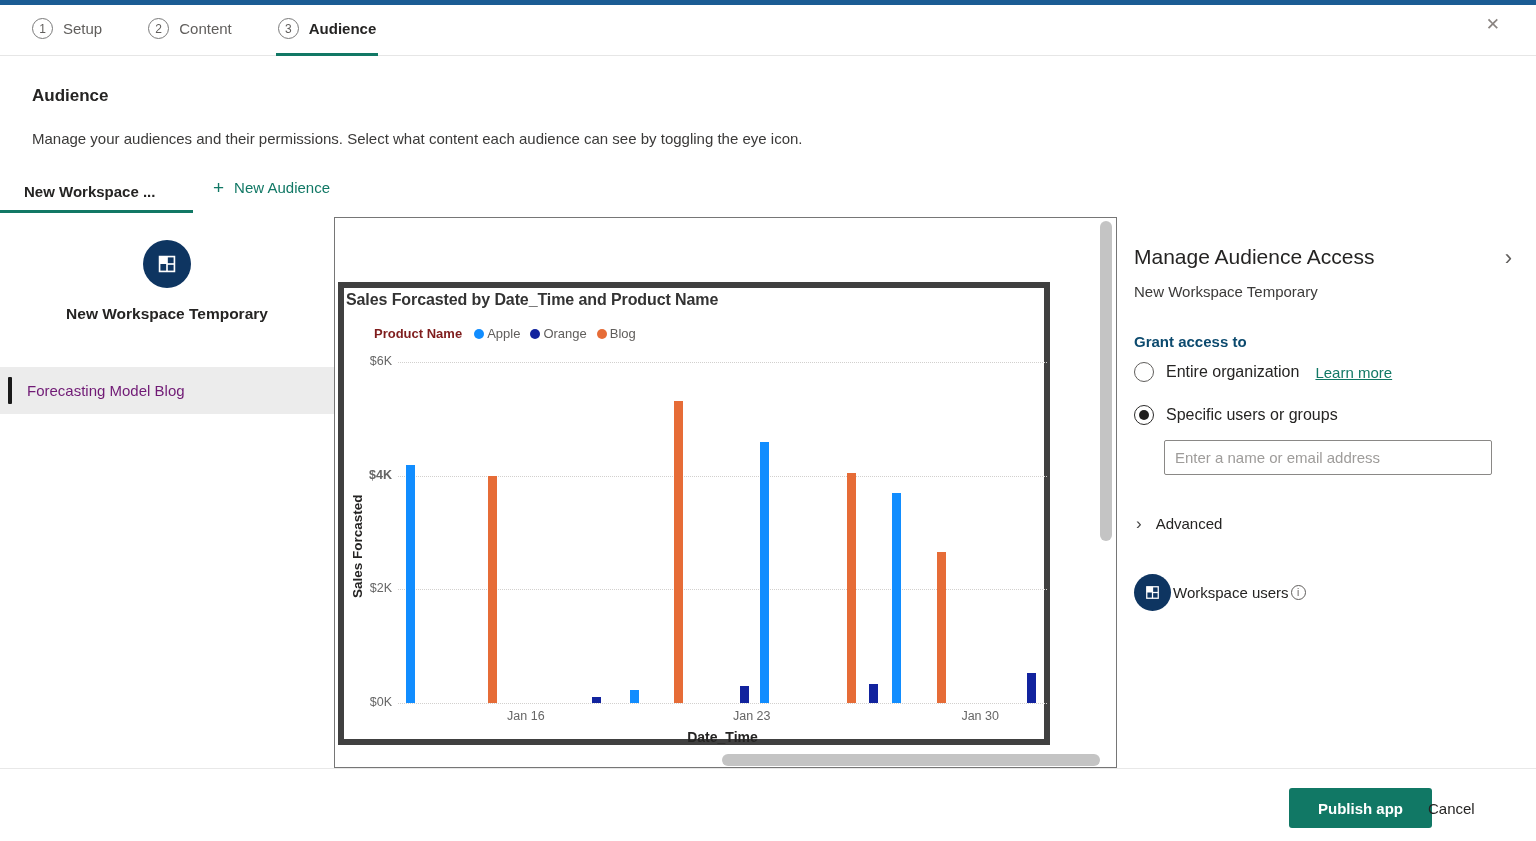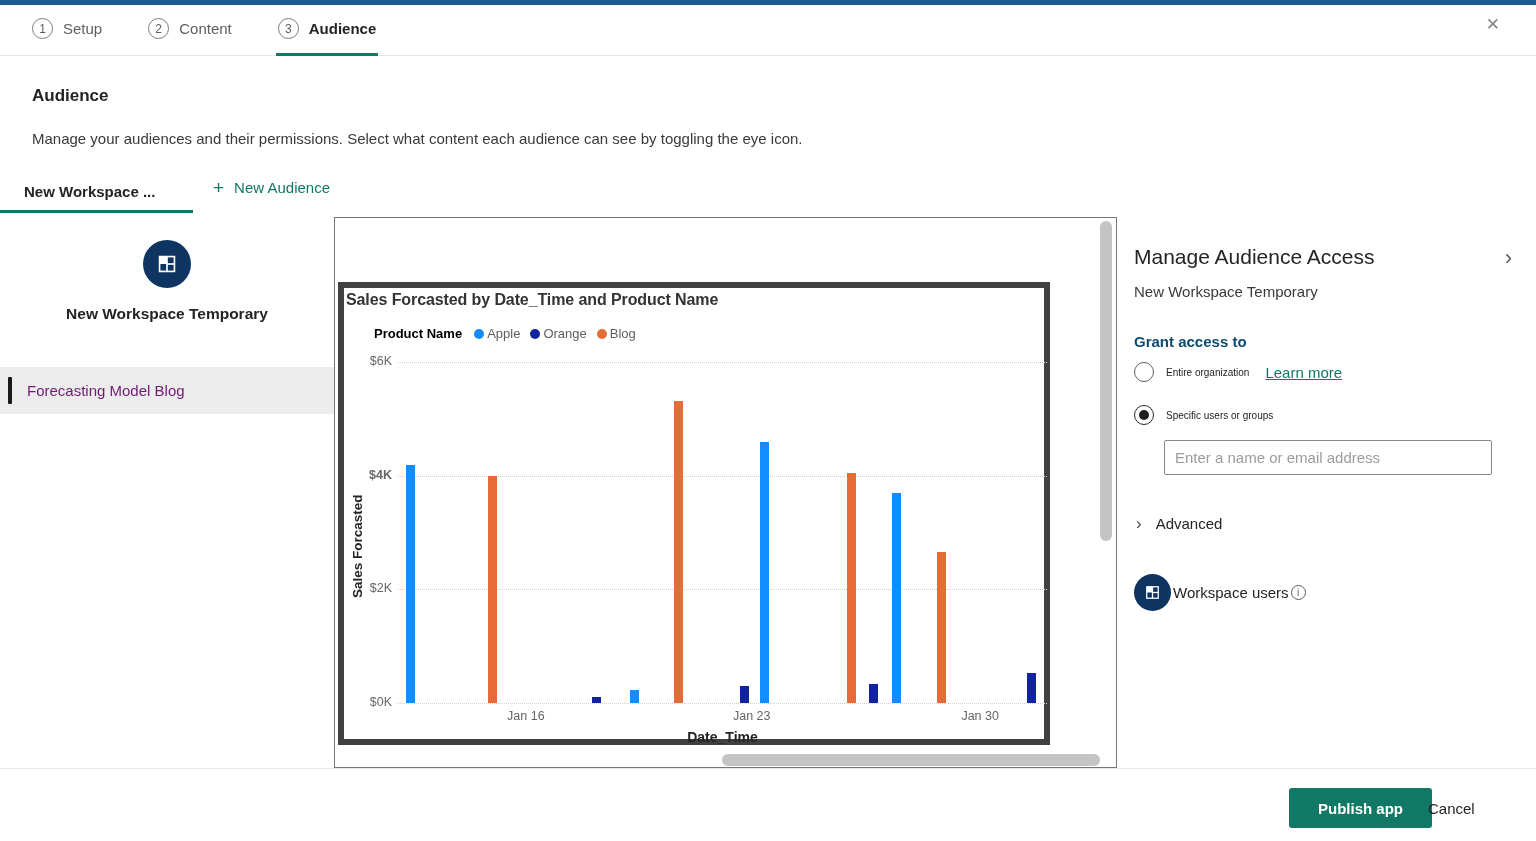--- a/index.html
+++ b/index.html
@@ -34,21 +34,21 @@
   .ws-name { position:absolute; left:0; top:90px; width:334px; text-align:center; font-size:15.5px; font-weight:bold; color:#252423; }
   .side-item { position:absolute; left:0; top:152px; width:334px; height:47px; background:#ececec; display:flex; align-items:center; cursor:pointer; }
   .side-item .indicator { position:absolute; left:8px; top:10px; width:4px; height:27px; background:#1a1a1a; border-radius:1px; }
   .side-item .side-label { margin-left:27px; font-size:15px; color:#701a75; }
 
   
   .preview { position:absolute; left:334px; top:217px; width:783px; height:551px; border:1px solid #767676; background:#fff; }
   .chart-box { position:absolute; left:3px; top:64px; width:712px; height:463px; border:6px solid #404040; background:#fff; }
   .chart-title { position:absolute; left:2px; top:3px; font-size:16px; font-weight:600; color:#333; letter-spacing:-0.1px; white-space:nowrap; }
   .chart-legend { position:absolute; left:2px; top:38px; display:flex; align-items:center; gap:10px; }
-  .legend-title { font-size:13px; font-weight:bold; color:#000000; margin-right:2px;padding-left:28px; }
+  .legend-title { font-size:13px; font-weight:bold; color:#7f1d1d; margin-right:2px;padding-left:28px; }
   .legend-item { display:flex; align-items:center; gap:3px; font-size:13px; color:#605e5c; }
   .legend-dot { width:10px; height:10px; border-radius:50%; flex:none; }
   .gridline { position:absolute; border-top:1px dotted #d2d0ce; height:0; }
   .ytick { position:absolute; width:44px; text-align:right; font-size:12.5px; color:#666; }
   .xtick { position:absolute; width:70px; text-align:center; font-size:12.5px; color:#666; }
   .y-axis-title { position:absolute; font-size:13.5px; font-weight:600; color:#252423; transform:rotate(-90deg); transform-origin:left top; white-space:nowrap; }
   .x-axis-title { position:absolute; font-size:14px; font-weight:600; color:#252423; text-align:center; }
   .bar { position:absolute; width:9px; }
 
   .v-scrollbar { position:absolute; left:765px; top:3px; width:12px; height:320px; background:#c4c4c4; border-radius:6px; cursor:pointer; }
@@ -57,21 +57,21 @@
   
   .right-panel { position:absolute; left:1118px; top:215px; width:418px; height:553px; background:#fff; }
   .panel-title { position:absolute; left:16px; top:30px; font-size:21px; color:#252423; }
   .panel-chevron { position:absolute; right:24px; top:32px; font-size:22px; color:#605e5c; cursor:pointer; line-height:1; }
   .panel-subtitle { position:absolute; left:16px; top:68px; font-size:15px; color:#3b3a39; }
   .grant-label { position:absolute; left:16px; top:118px; font-size:15px; font-weight:bold; color:#0c4a6e; }
   .option-row { position:absolute; left:16px; display:flex; align-items:center; gap:12px; cursor:pointer; }
   .radio { width:20px; height:20px; border-radius:50%; border:1px solid #605e5c; background:#fff; flex:none; position:relative; }
   .radio.selected { border-color:#2b2a29; }
   .radio.selected::after { content:""; position:absolute; left:4px; top:4px; width:10px; height:10px; border-radius:50%; background:#201f1e; }
-  .option-label { font-size:10px; color:#252423; }
+  .option-label { font-size:16px; color:#252423; }
   .learn-more { font-size:15px; color:#117865; text-decoration:underline; margin-left:4px; cursor:pointer; }
   .user-input { position:absolute; left:46px; top:225px; width:328px; height:35px; border:1px solid #8a8886; border-radius:2px; font-size:15px; padding:0 10px; color:#252423; font-family:"Liberation Sans", sans-serif; }
   .user-input::placeholder { color:#9e9c9a; }
   .advanced-row { position:absolute; left:18px; top:300px; display:flex; align-items:center; gap:14px; cursor:pointer; }
   .adv-chevron { font-size:17px; color:#444; line-height:1; }
   .advanced-label { font-size:15px; color:#252423; }
   .ws-users-row { position:absolute; left:16px; top:359px; display:flex; align-items:center; gap:2px; }
   .ws-users-avatar { width:37px; height:37px; border-radius:50%; background:#0E3561; display:flex; align-items:center; justify-content:center; flex:none; }
   .ws-users-label { font-size:15px; color:#252423; }
   .info-icon { width:15px; height:15px; border:1px solid #605e5c; border-radius:50%; font-size:10px; color:#605e5c; display:flex; align-items:center; justify-content:center; cursor:pointer; font-style:normal; }

